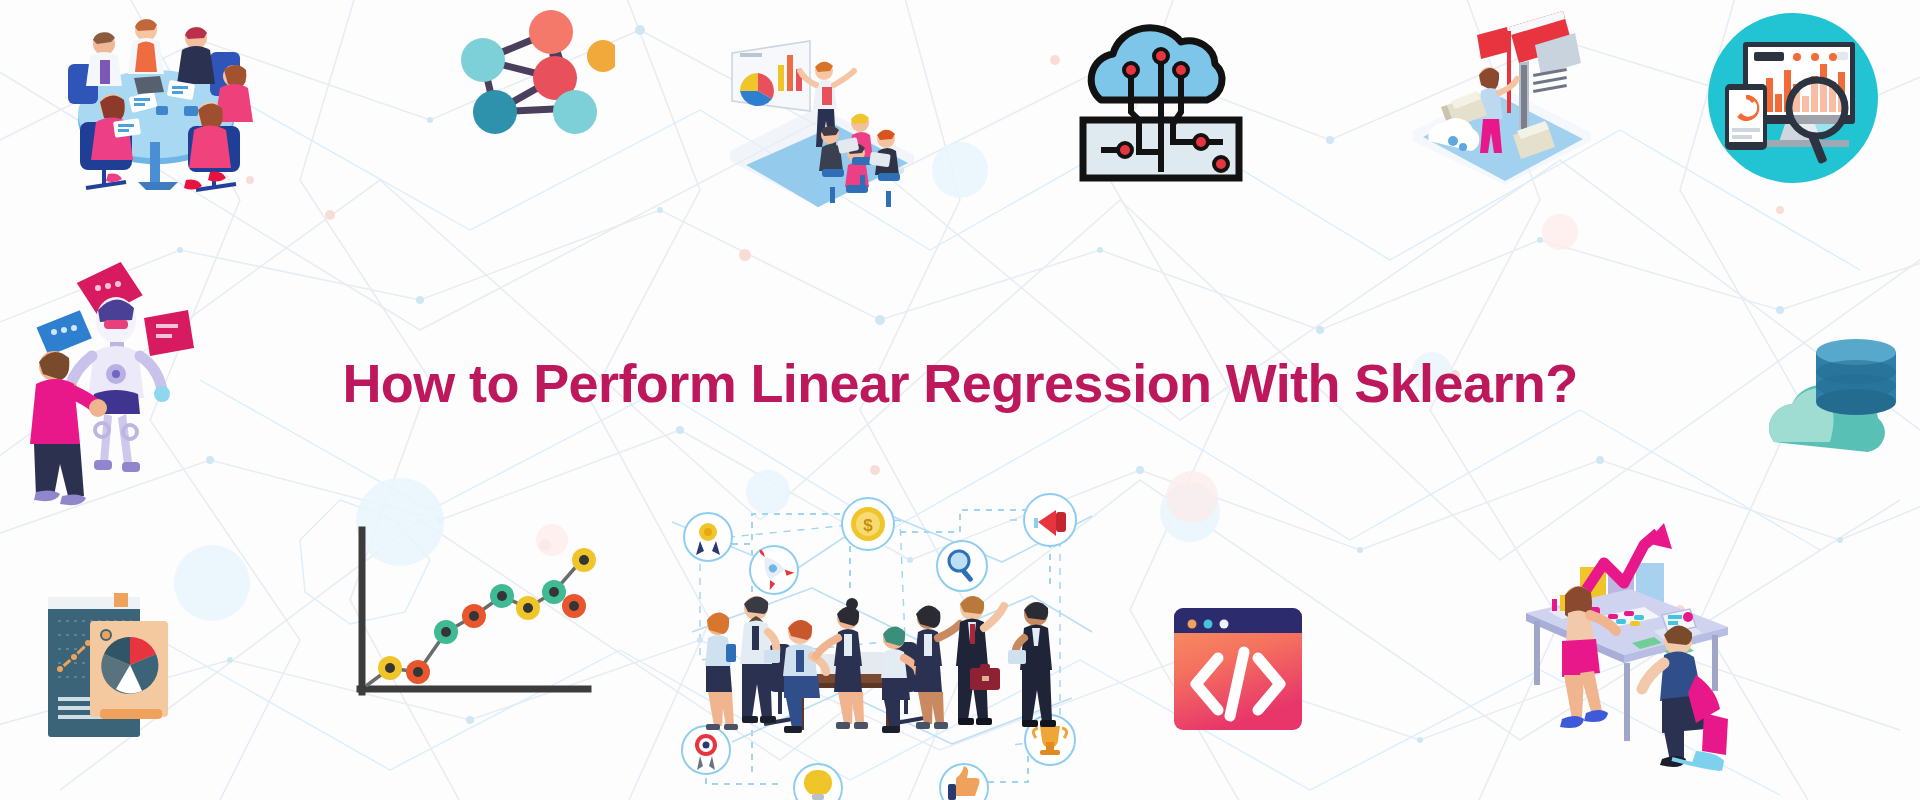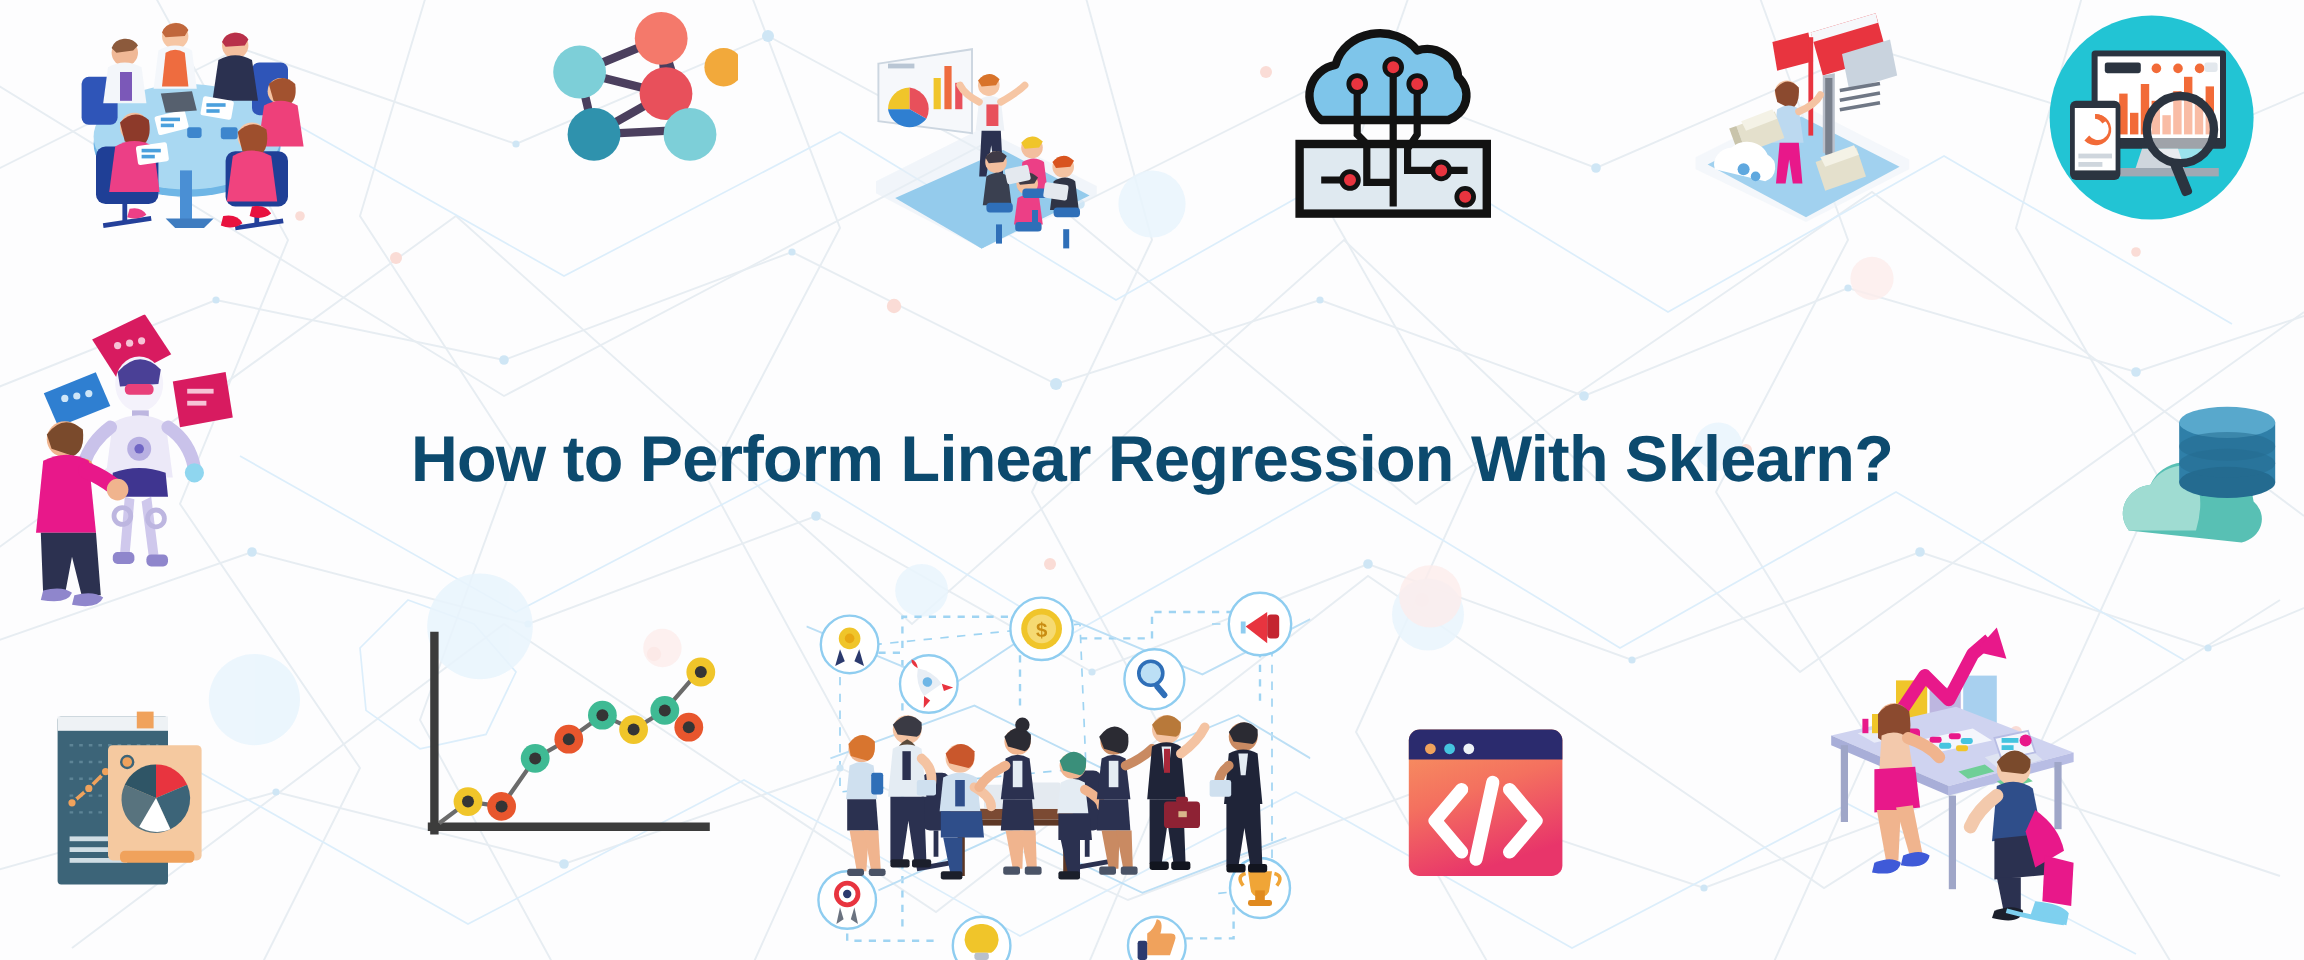--- a/index.html
+++ b/index.html
@@ -2,21 +2,21 @@
 <html><head>
 <meta charset="utf-8">
 <style>
   html,body{margin:0;padding:0;background:#ffffff;}
   body{width:1920px;height:800px;overflow:hidden;position:relative;
        font-family:"Liberation Sans","DejaVu Sans",sans-serif;}
   .stage{position:absolute;inset:0;background:#fdfdfe;overflow:hidden;}
   .bgnet{position:absolute;inset:0;z-index:1;}
   .art{position:absolute;z-index:2;}
   .title{position:absolute;z-index:5;left:0;right:0;top:318px;text-align:center;
-    font-size:54px;font-weight:700;letter-spacing:-0.6px;color:#0c4a6e;
+    font-size:54px;font-weight:700;letter-spacing:-0.6px;color:#be185d;
     font-family:"Liberation Sans","DejaVu Sans",sans-serif;line-height:1.1;}
   
   #a-meeting{left:38px;top:2px;width:230px;height:195px;}
   
   #a-nodes{left:455px;top:8px;width:160px;height:145px;}
   
   #a-present{left:718px;top:35px;width:200px;height:190px;}
   
   #a-cloud{left:1065px;top:8px;width:190px;height:185px;}
   

